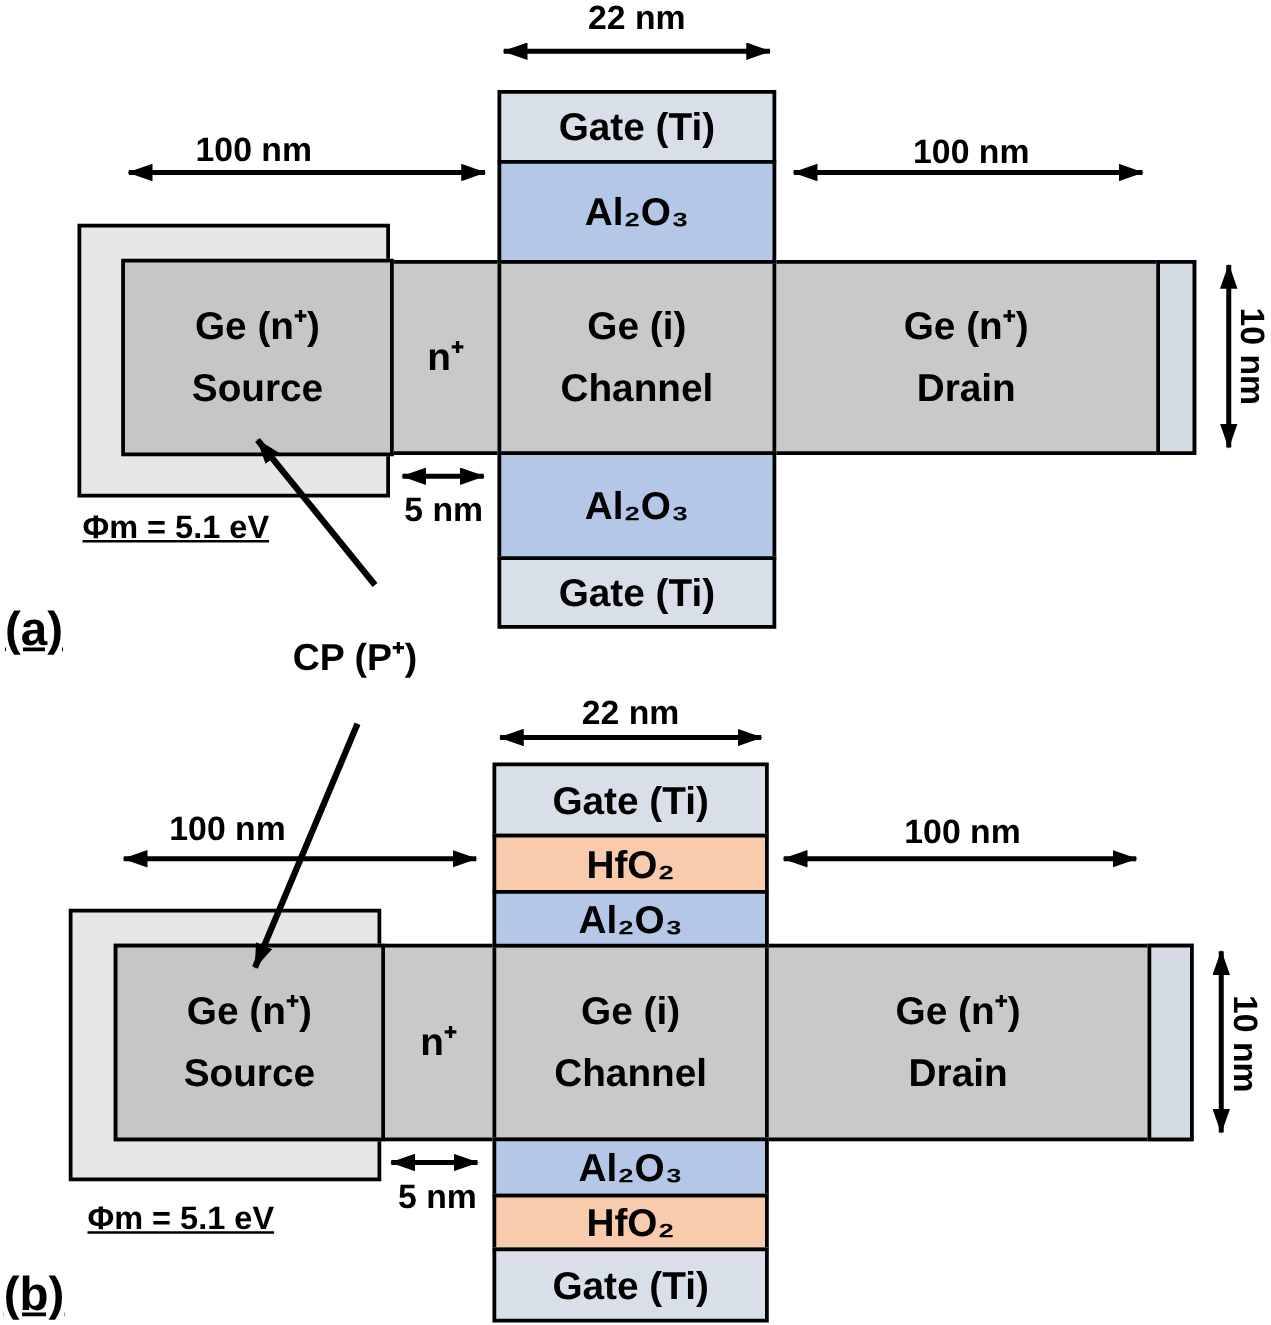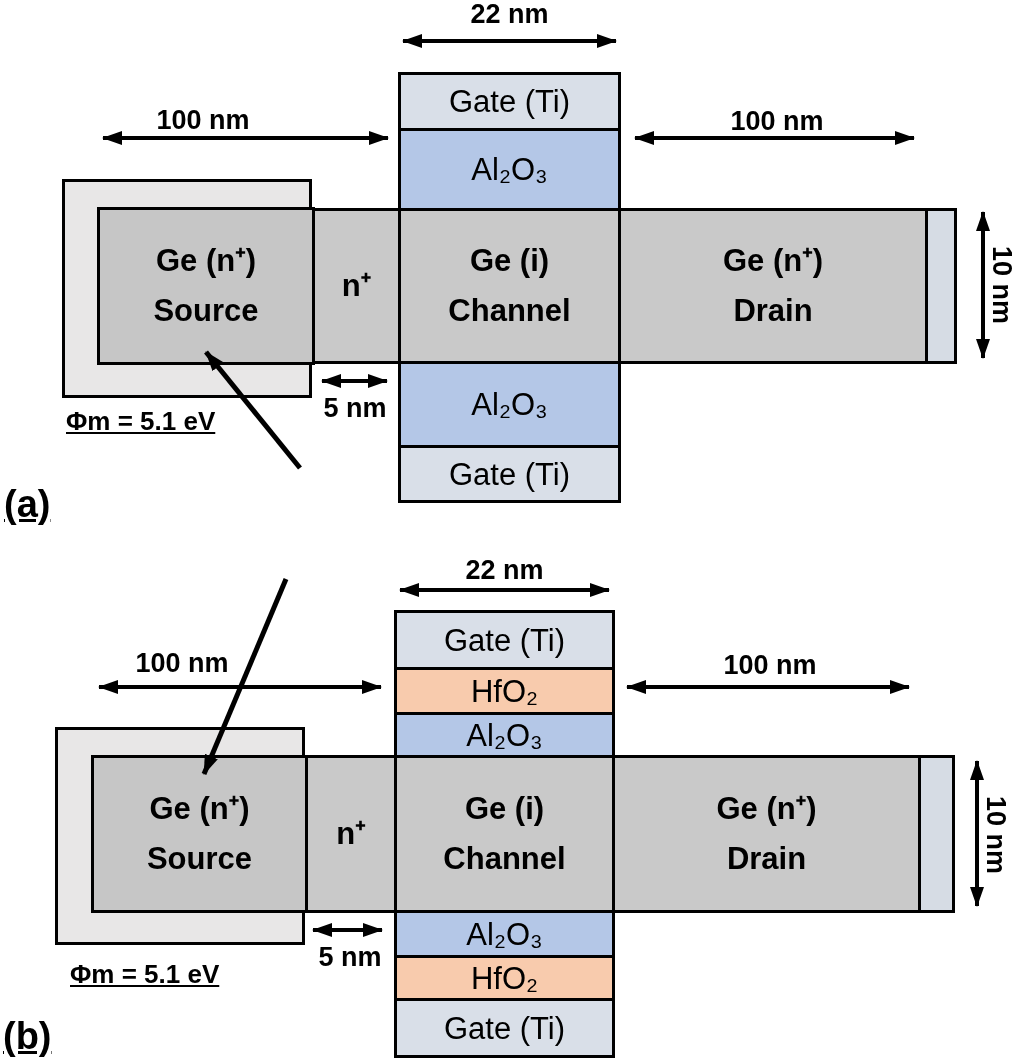--- a/index.html
+++ b/index.html
@@ -9,21 +9,21 @@
     background:#ffffff;
     font-family:"Liberation Sans", sans-serif;
     color:var(--c-ink,#000);
     overflow:hidden;
   }
   .box{
     position:absolute;
     box-sizing:border-box;
     border:3px solid var(--c-ink,#000);
     display:flex;align-items:center;justify-content:center;
-    font-weight:normal;
+    font-weight:bold;
   }
   .layerlbl{font-size:31px;line-height:1;}
   .region{
     position:absolute;display:flex;flex-direction:column;
     align-items:center;justify-content:center;
     font-weight:bold;font-size:31px;line-height:50px;
     pointer-events:none;
   }
   .dim{
     position:absolute;text-align:center;font-weight:bold;
@@ -80,20 +80,21 @@
 
   <div class="dim" style="left:398px;top:0px;width:223px;">22 nm</div>
   <div class="dim" style="left:60px;top:106px;width:286px;">100 nm</div>
   <div class="dim" style="left:634px;top:107px;width:286px;">100 nm</div>
   <div class="dim" style="left:310px;top:394px;width:90px;">5 nm</div>
   <div class="dim rot90" style="left:952px;top:271px;width:100px;">10 nm</div>
   <div class="freetext" style="left:66px;top:406px;font-size:26px;">Φm = 5.1 eV</div>
   <div class="freetext" style="left:4px;top:483px;font-size:38px;">(a)</div>
 
   <div class="region" style="left:220px;top:481px;width:128px;height:92px;font-size:30px;line-height:48px;">
+    <span>CP (P⁺)</span>
   </div>
 
   <div class="box" style="left:55px;top:727px;width:250px;height:218px;background:var(--c-electrode);"></div>
 
   <div class="box" style="left:91px;top:755px;width:864px;height:158px;background:var(--c-semiconductor);"></div>
 
   <div class="box" style="left:91px;top:755px;width:217px;height:158px;background:var(--c-source_fill);"></div>
 
   <div class="box" style="left:918px;top:755px;width:37px;height:158px;background:var(--c-contact);"></div>
 

